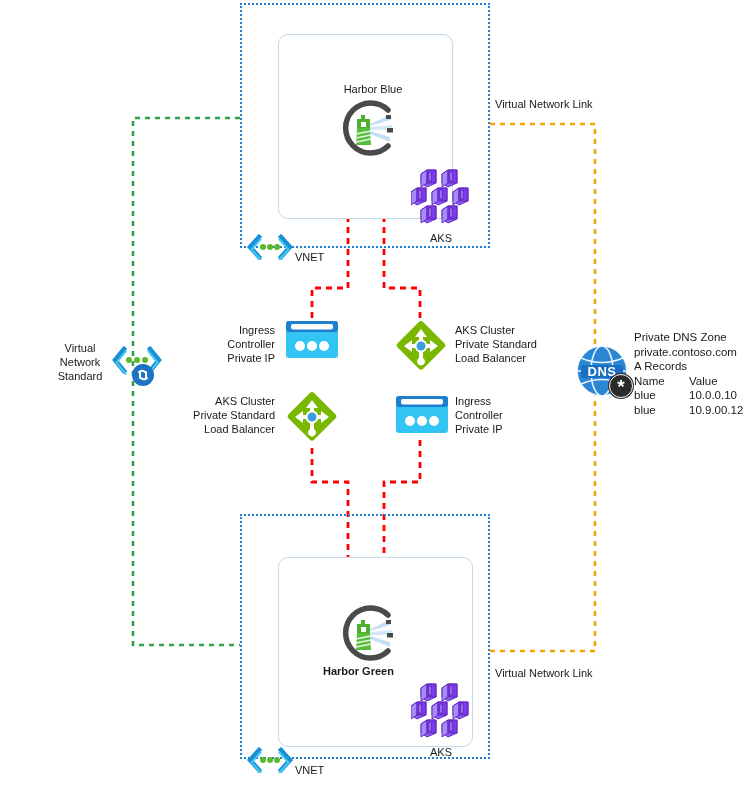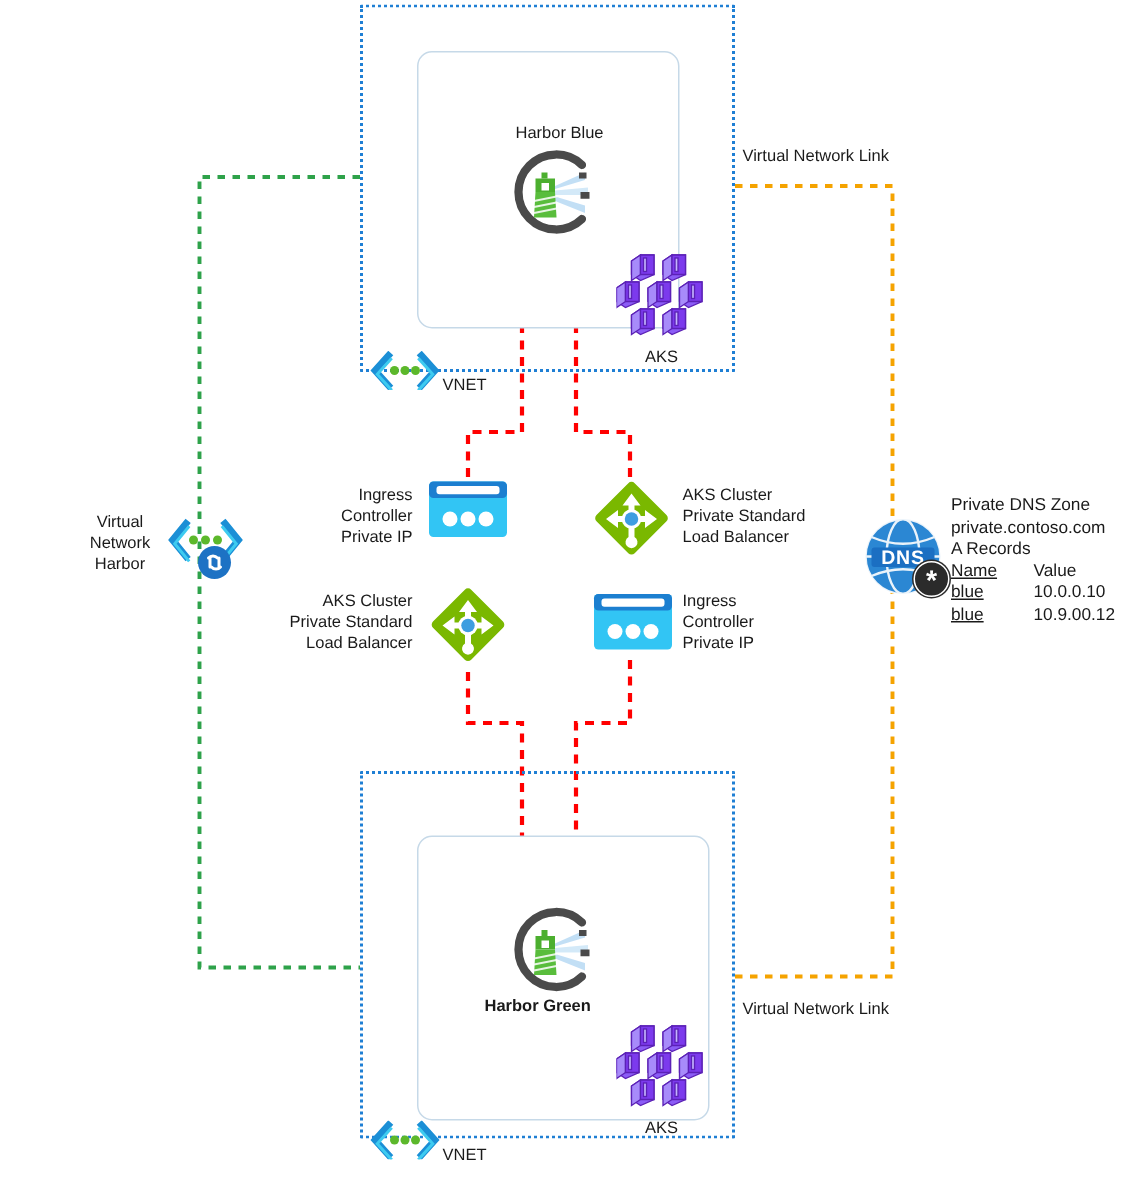--- a/index.html
+++ b/index.html
@@ -33,21 +33,21 @@
   #label-peering{left:38px;top:341px;width:84px;text-align:center;}
   #label-ingress-left{left:175px;top:323px;width:100px;text-align:right;}
   #label-lb-left{left:160px;top:394px;width:115px;text-align:right;}
   #label-lb-right{left:455px;top:323px;width:120px;}
   #label-ingress-right{left:455px;top:394px;width:110px;}
 
   
   #dns-text{position:absolute;left:634px;top:330px;width:130px;font-size:11.5px;line-height:14.5px;color:#1a1a1a;}
   #dns-text .row{display:block;white-space:pre;}
   #dns-text .rec{display:flex;}
-  #dns-text .rec .k{width:55px;text-decoration:underline;}
+  #dns-text .rec .k{width:55px;}
 
   
   .icon{position:absolute;text-decoration:underline;}
   #harbor-blue-icon{left:330px;top:97px;width:75px;height:62px;}
   #harbor-green-icon{left:330px;top:602px;width:75px;height:62px;}
   #aks-icon-top{left:411px;top:168px;width:62px;height:60px;}
   #aks-icon-bottom{left:411px;top:682px;width:62px;height:60px;}
   #vnet-icon-top{left:246px;top:234px;width:48px;height:26px;}
   #vnet-icon-bottom{left:246px;top:747px;width:48px;height:26px;}
   #peering-icon{left:110px;top:345px;width:56px;height:48px;}
@@ -352,21 +352,21 @@
   <div class="lbl" id="label-aks-bottom">AKS</div>
 
   <div class="lbl" id="label-vnet-top">VNET</div>
   <div class="lbl" id="label-vnet-bottom">VNET</div>
 
   <div class="lbl" id="label-vnl-top">Virtual Network Link</div>
   <div class="lbl" id="label-vnl-bottom">Virtual Network Link</div>
 
   <div class="lbl" id="label-peering">Virtual
 Network
-Harbor</div>
+Standard</div>
 
   <div class="lbl" id="label-ingress-left">Ingress
 Controller
 Private IP</div>
   <div class="lbl" id="label-lb-left">AKS Cluster
 Private Standard
 Load Balancer</div>
   <div class="lbl" id="label-lb-right">AKS Cluster
 Private Standard
 Load Balancer</div>

